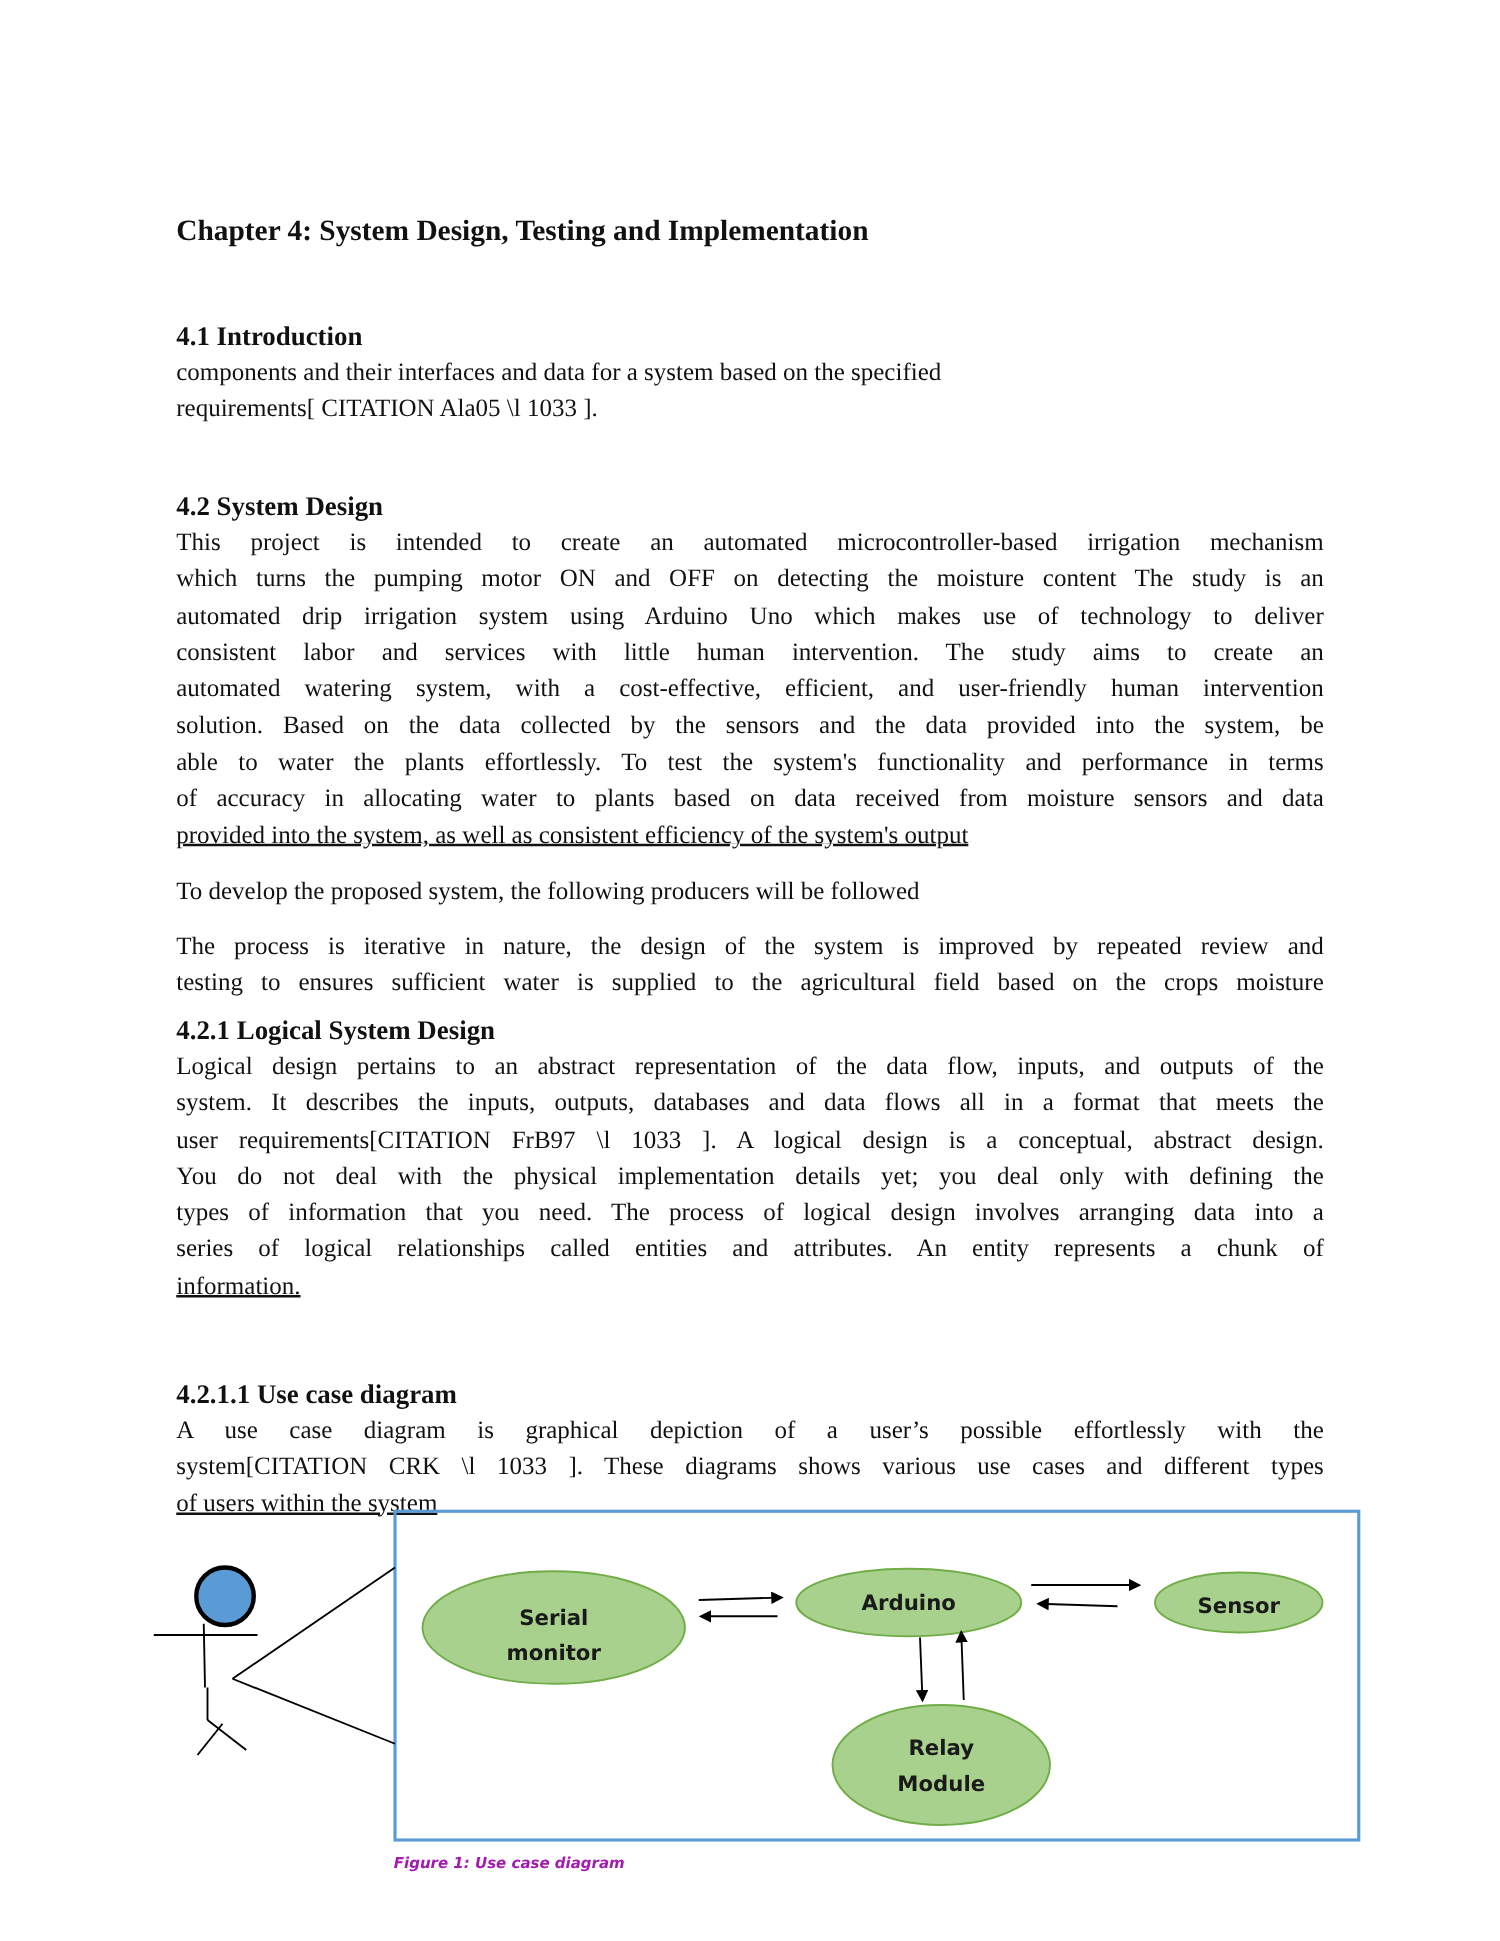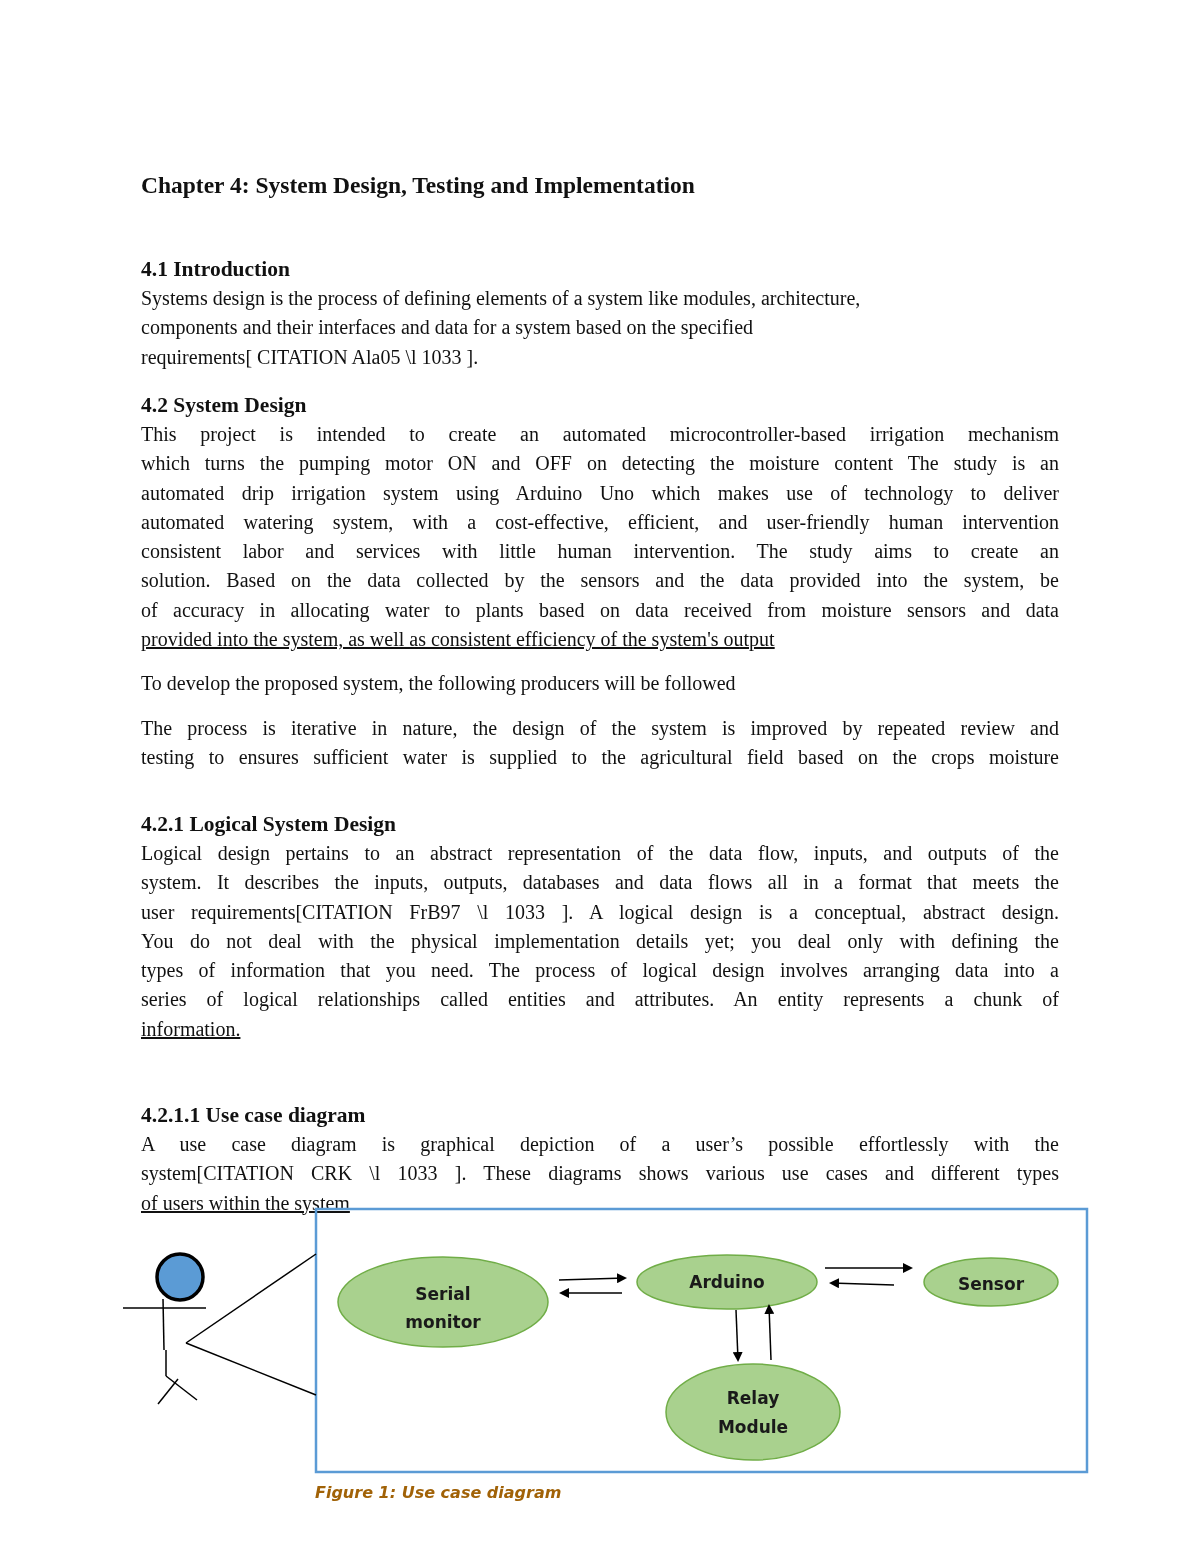--- a/index.html
+++ b/index.html
@@ -8,48 +8,48 @@
   .page { position: absolute; left: 0; top: 0; width: 1200px; height: 1553px; }
   .text-block { position: absolute; left: 141px; width: 918px; margin-top: 28px; }
   .h-chapter { position: absolute; left: 141px; top: 170px; font-size: 23.5px; font-weight: bold; margin: 0; line-height: 30px; }
   .h-sec { font-size: 21.5px; font-weight: bold; margin: 0; line-height: 29px; }
   .para { font-size: 20px; line-height: 29.3px; margin: 0; }
   .line { display: block; white-space: nowrap; }
   .jline { display: block; text-align: justify; text-align-last: justify; white-space: nowrap; }
   .lastline { display: block; white-space: nowrap; text-decoration: underline; }
   .figure-svg { position: absolute; left: 0; top: 0; }
   .caption { position: absolute; left: 315px; top: 1483px; font-family: "DejaVu Sans", "Liberation Sans", sans-serif;
-             font-style: italic; font-weight: bold; font-size: 16px; color: #a16207; }
+             font-style: italic; font-weight: bold; font-size: 12px; color: #a21caf; }
   .node-label { font-family: "DejaVu Sans", "Liberation Sans", sans-serif; font-weight: bold; font-size: 17px; fill: #1a1a1a; }
 </style>
 </head>
 <body>
 
 <div class="page">
 
   <h1 class="h-chapter">Chapter 4: System Design, Testing and Implementation</h1>
 
   <div class="text-block" style="top:227px;">
     <h2 class="h-sec">4.1 Introduction</h2>
     <p class="para">
-      <span class="line">Systems design is the process of defining elements of a system like modules, architecture,</span>
       <span class="line">components and their interfaces and data for a system based on the specified</span>
       <span class="line">requirements[ CITATION Ala05 \l 1033 ].</span>
     </p>
   </div>
 
   <div class="text-block" style="top:363px;">
     <h2 class="h-sec">4.2 System Design</h2>
     <p class="para">
       <span class="jline">This project is intended to create an automated microcontroller-based irrigation mechanism</span>
       <span class="jline">which turns the pumping motor ON and OFF on detecting the moisture content The study is an</span>
       <span class="jline">automated drip irrigation system using Arduino Uno which makes use of technology to deliver</span>
+      <span class="jline">consistent labor and services with little human intervention. The study aims to create an</span>
       <span class="jline">automated watering system, with a cost-effective, efficient, and user-friendly human intervention</span>
-      <span class="jline">consistent labor and services with little human intervention. The study aims to create an</span>
       <span class="jline">solution. Based on the data collected by the sensors and the data provided into the system, be</span>
+      <span class="jline">able to water the plants effortlessly. To test the system's functionality and performance in terms</span>
       <span class="jline">of accuracy in allocating water to plants based on data received from moisture  sensors and data</span>
       <span class="lastline">provided into the system, as well as consistent efficiency of the system's output</span>
     </p>
     <p class="para" style="margin-top:15px;">To develop the proposed system, the following producers will be followed</p>
     <p class="para" style="margin-top:15px;">
       <span class="jline">The process is iterative in nature, the design of the system is improved by repeated review and</span>
       <span class="jline">testing to ensures sufficient water is supplied to the agricultural field based on the crops moisture</span>
     </p>
   </div>
 

